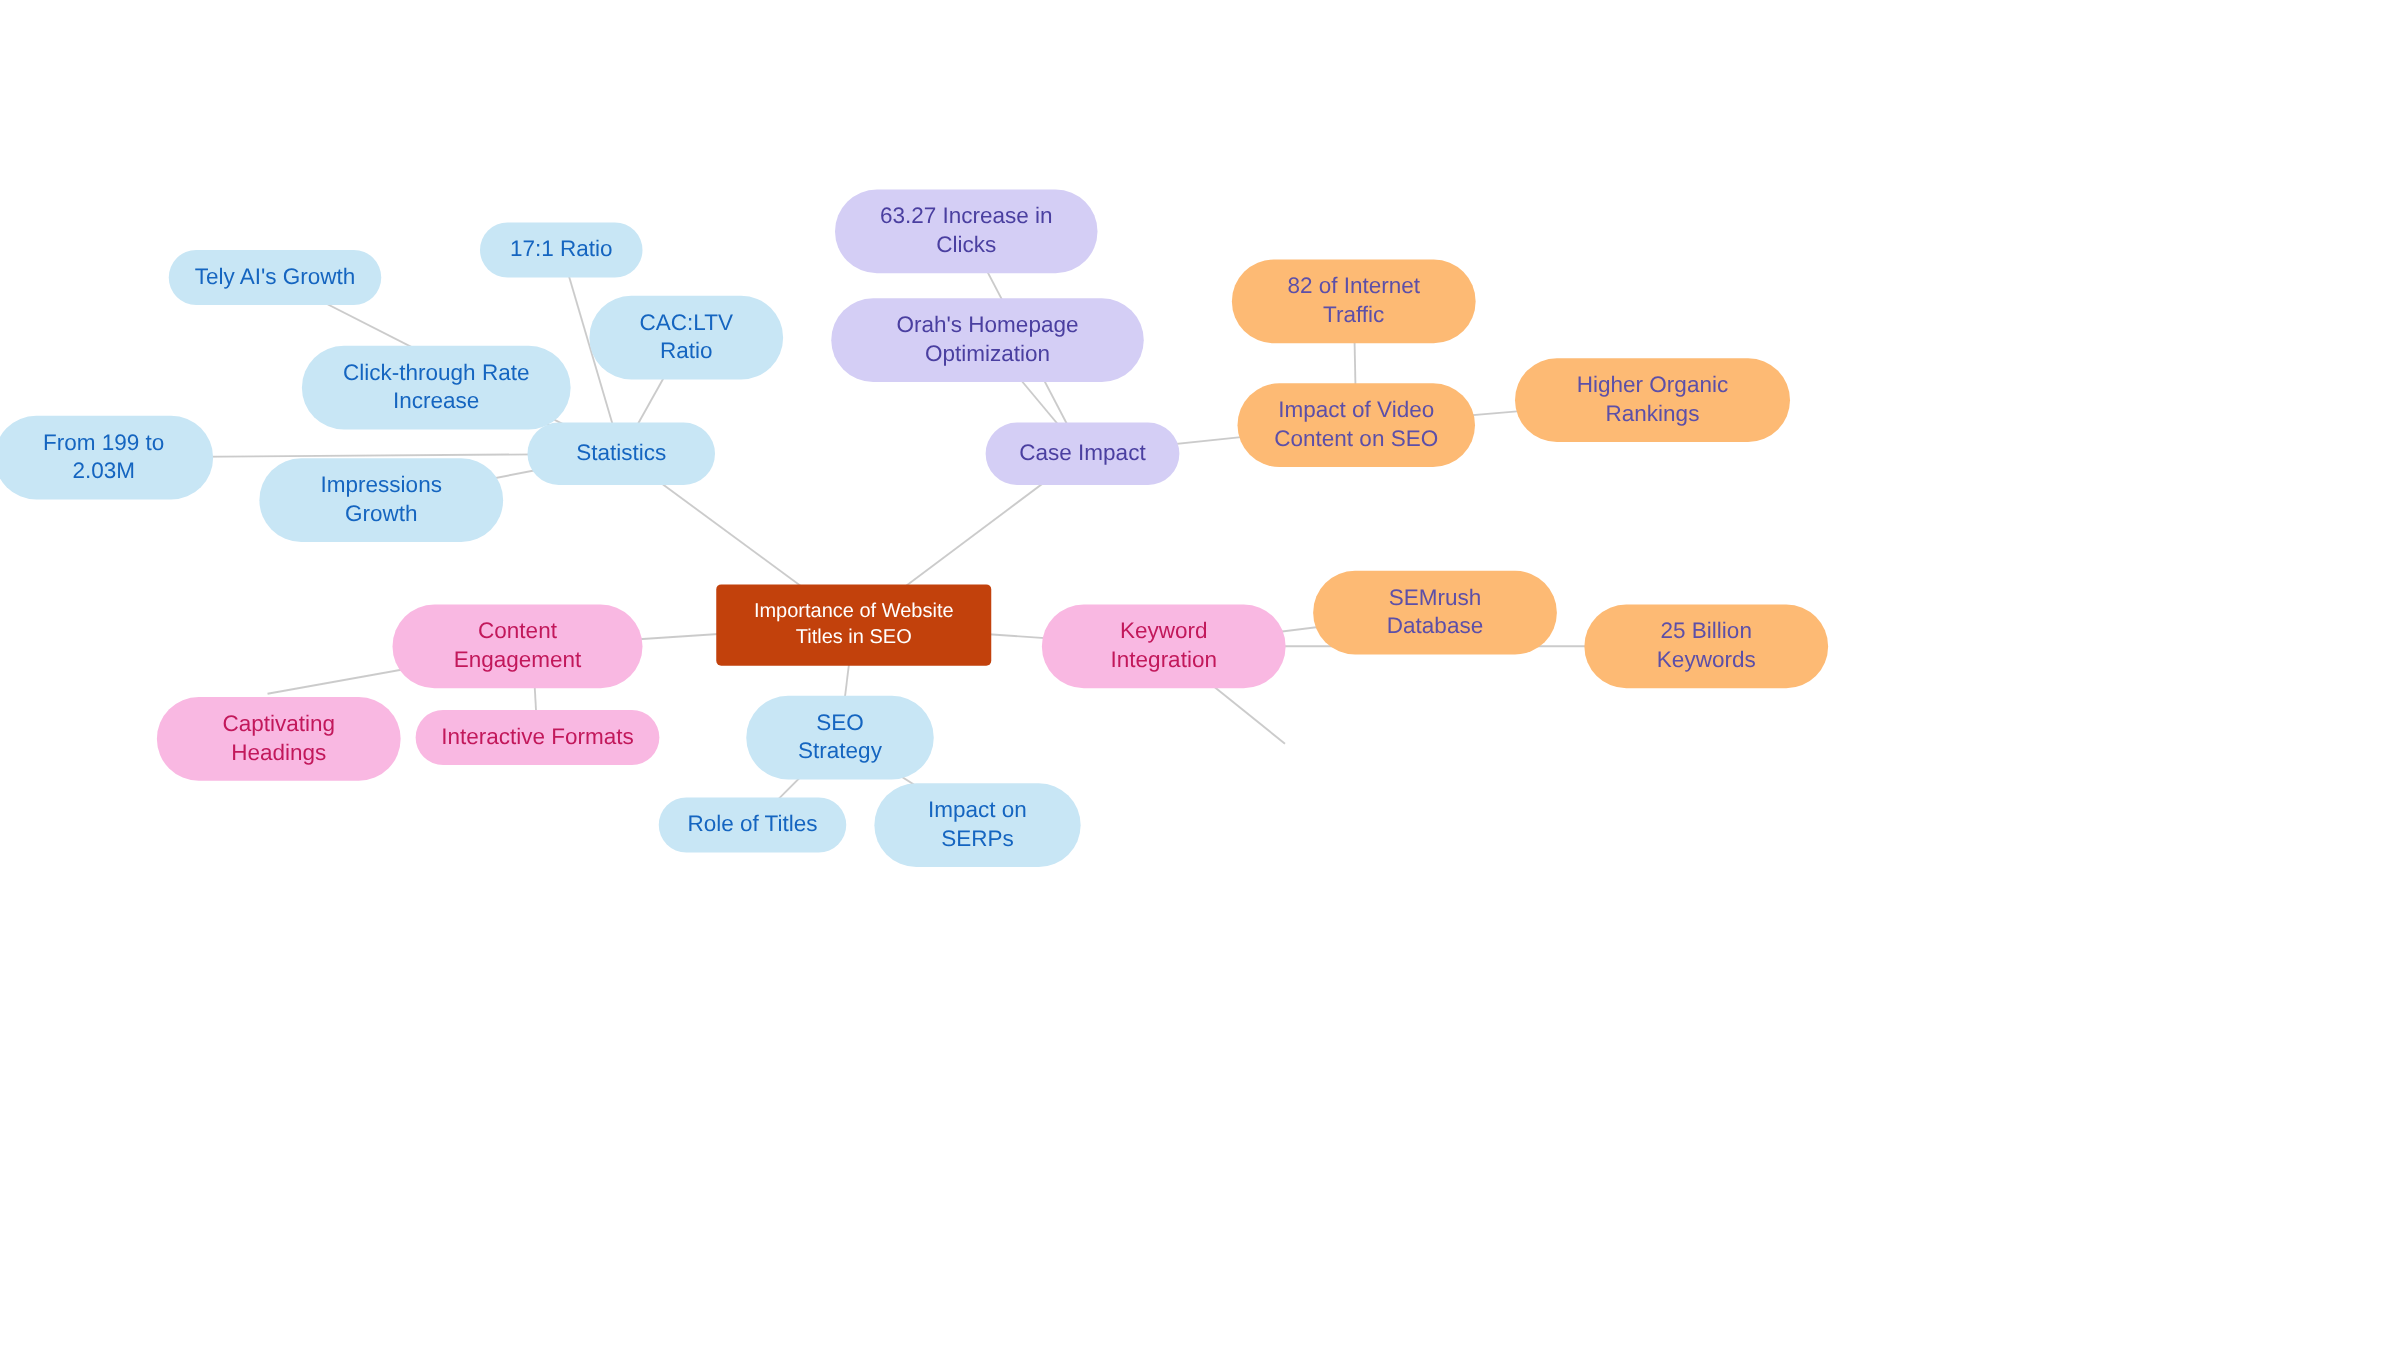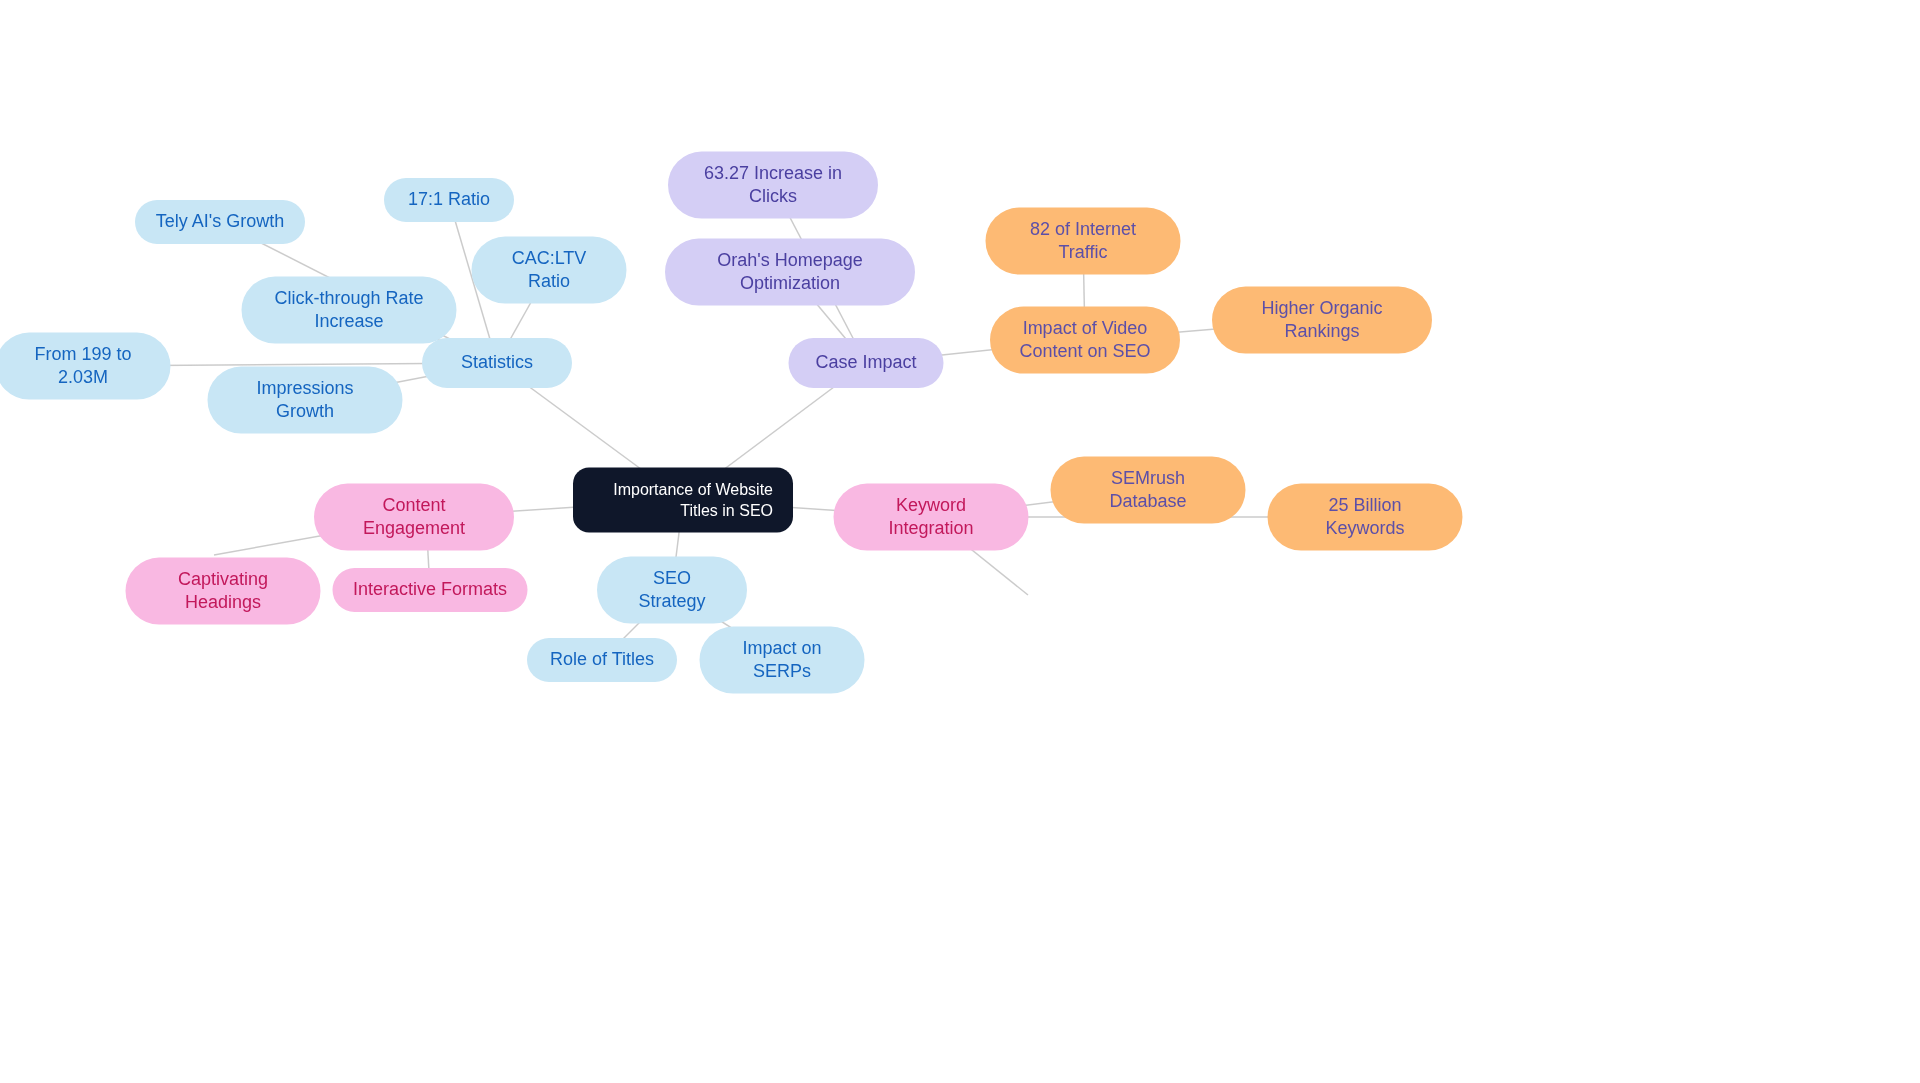--- a/index.html
+++ b/index.html
@@ -30,28 +30,27 @@
       display: flex;
       align-items: center;
       justify-content: center;
       text-align: center;
       cursor: pointer;
       font-size: 18px;
       line-height: 1.3;
       padding: 10px 20px;
     }
     .node-center {
-      background: #0f172a;
+      background: #c2410c;
       color: #ffffff;
       font-size: 16px;
       font-weight: 500;
       width: 220px;
       min-height: 65px;
-      border-radius: 16px;
-      text-align: right;
+      border-radius: 4px;
     }
     .node-blue {
       background: #c8e6f5;
       color: #1565c0;
       border: none;
     }
     .node-purple {
       background: #d4cef5;
       color: #4a3fa0;
       border: none;

